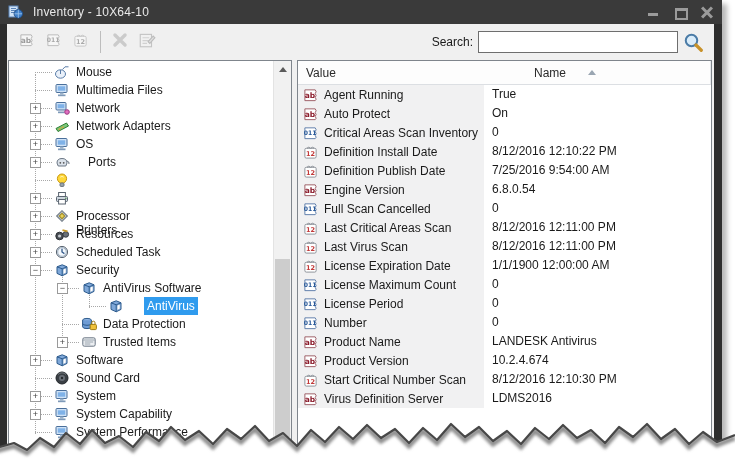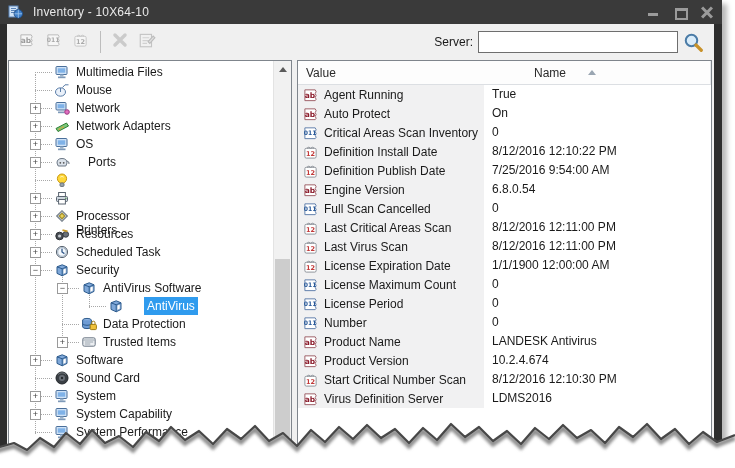--- a/index.html
+++ b/index.html
@@ -106,54 +106,54 @@
             </svg></span>
         </span>
         <span class="tbtn disabled">
           <span><svg width="18" height="18" viewBox="0 0 16 16" xmlns="http://www.w3.org/2000/svg">
               <rect x="2" y="3" width="10" height="11" fill="#f4f4f4" stroke="#8a8f96"></rect>
               <path d="M4 6 h6 M4 8.5 h6 M4 11 h4" stroke="#a8adb3"></path>
               <path d="M9 9.5 L13.5 4.5 L15 6 L10.5 11 Z" fill="#c9ced4" stroke="#7a8086"></path>
             </svg></span>
         </span>
         <div id="search-group">
-        <span id="search-label">Server:</span>
+        <span id="search-label">Search:</span>
         <input id="search-input" type="text" placeholder="" style="">
         <span id="search-btn">
             <svg width="20" height="20" viewBox="0 0 16 16" xmlns="http://www.w3.org/2000/svg">
               <circle cx="6.8" cy="6.8" r="4.6" fill="#d9ecfa" stroke="#4a7ba6" stroke-width="1.6"></circle>
               <path d="M10.4 10.4 L14.6 14.6" stroke="#c8922a" stroke-width="2.6" stroke-linecap="round"></path>
             </svg>
           </span>
       </div>
     </div>
 
     <div id="tree-panel">
       <div id="tree-list">
           <div class="guide" style="left: 26px; top: 11px; height: 360px;"></div>
           <div class="guide" style="left: 53px; top: 209px; height: 72px;"></div>
           <div class="guide" style="left: 80px; top: 227px; height: 18px;"></div>
           <div class="trow">
             <span class="stub" style="left: 26px;"></span>
             <span class="ticon" style="left: 45px;"><svg width="16" height="16" viewBox="0 0 16 16" xmlns="http://www.w3.org/2000/svg">
+                <ellipse cx="6.5" cy="10" rx="5" ry="4.2" fill="#eaf1fa" stroke="#5a7da8"></ellipse>
+                <path d="M6.5 6 L6.5 10" stroke="#5a7da8"></path>
+                <path d="M8.5 5.5 Q10.5 1.5 14.5 2.8" fill="none" stroke="#5a7da8"></path>
+              </svg></span>
+            <span class="tlabel" style="left: 64px;">Mouse</span>
+          </div>
+          <div class="trow">
+            <span class="stub" style="left: 26px;"></span>
+            <span class="ticon" style="left: 45px;"><svg width="16" height="16" viewBox="0 0 16 16" xmlns="http://www.w3.org/2000/svg">
                 <rect x="2" y="2.5" width="11" height="8" rx="1" fill="#cfe2f6" stroke="#4a6f9b"></rect>
                 <rect x="3.8" y="4.3" width="7.4" height="4.4" fill="#7fb2e8"></rect>
                 <rect x="6" y="10.5" width="3.5" height="2" fill="#9bb3cc"></rect>
                 <rect x="4" y="12.5" width="7.5" height="1.7" fill="#7e99b8"></rect>
               </svg></span>
             <span class="tlabel" style="left: 64px;">Multimedia Files</span>
-          </div>
-          <div class="trow">
-            <span class="stub" style="left: 26px;"></span>
-            <span class="ticon" style="left: 45px;"><svg width="16" height="16" viewBox="0 0 16 16" xmlns="http://www.w3.org/2000/svg">
-                <ellipse cx="6.5" cy="10" rx="5" ry="4.2" fill="#eaf1fa" stroke="#5a7da8"></ellipse>
-                <path d="M6.5 6 L6.5 10" stroke="#5a7da8"></path>
-                <path d="M8.5 5.5 Q10.5 1.5 14.5 2.8" fill="none" stroke="#5a7da8"></path>
-              </svg></span>
-            <span class="tlabel" style="left: 64px;">Mouse</span>
           </div>
           <div class="trow">
             <span class="stub" style="left: 26px;"></span>
             <span class="expander" style="left: 21px;">+</span>
             <span class="ticon" style="left: 45px;"><svg width="16" height="16" viewBox="0 0 16 16" xmlns="http://www.w3.org/2000/svg">
                 <rect x="2" y="2.5" width="10" height="7.5" rx="1" fill="#cfe2f6" stroke="#4a6f9b"></rect>
                 <rect x="3.6" y="4.2" width="6.8" height="4" fill="#7fb2e8"></rect>
                 <rect x="4" y="11.5" width="6.5" height="1.7" fill="#7e99b8"></rect>
                 <circle cx="13" cy="12" r="2.3" fill="#e06ec0" stroke="#9a3a80"></circle>
               </svg></span>

